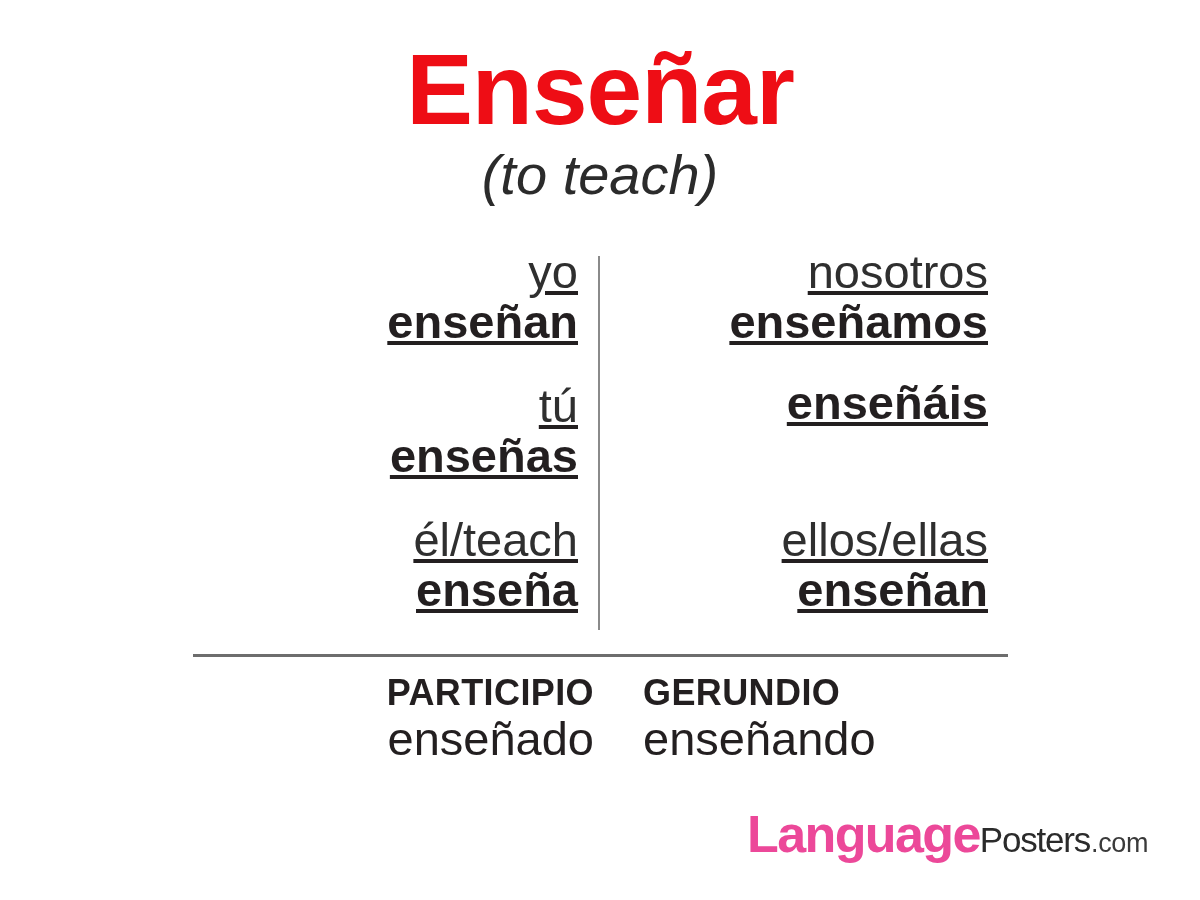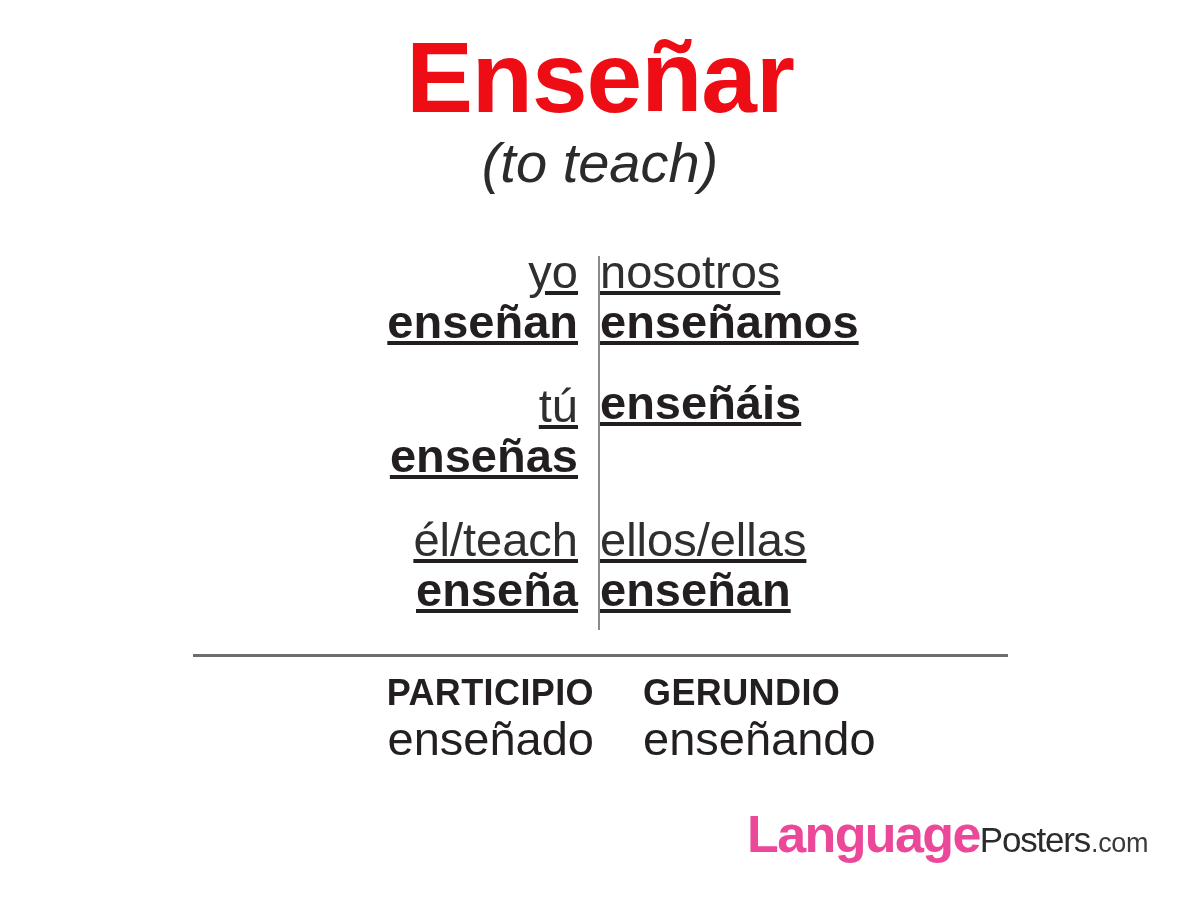--- a/index.html
+++ b/index.html
@@ -19,21 +19,21 @@
   .poster {
     position: relative;
     width: 1200px;
     height: 900px;
     background: #ffffff;
   }
 
   
   .title-block {
     position: absolute;
-    top: 26px;
+    top: 38px;
     left: 0;
     width: 1200px;
     text-align: center;
   }
   .verb-title {
     display: block;
     font-size: 100px;
     line-height: 1.02;
     font-weight: 700;
     letter-spacing: -1px;
@@ -66,21 +66,22 @@
   }
   .conj-cell {
     width: 388px;
     box-sizing: border-box;
   }
   .conj-cell.left {
     text-align: right;
     padding-right: 22px;
   }
   .conj-cell.right {
-    text-align: left;
+    text-align: right;
+    padding-left: 27px;
   }
   .pronoun {
     display: block;
     font-size: 47px;
     line-height: 1.12;
     font-weight: 300;
     color: #2f2f2f;
   }
   .conjugation {
     display: block;

